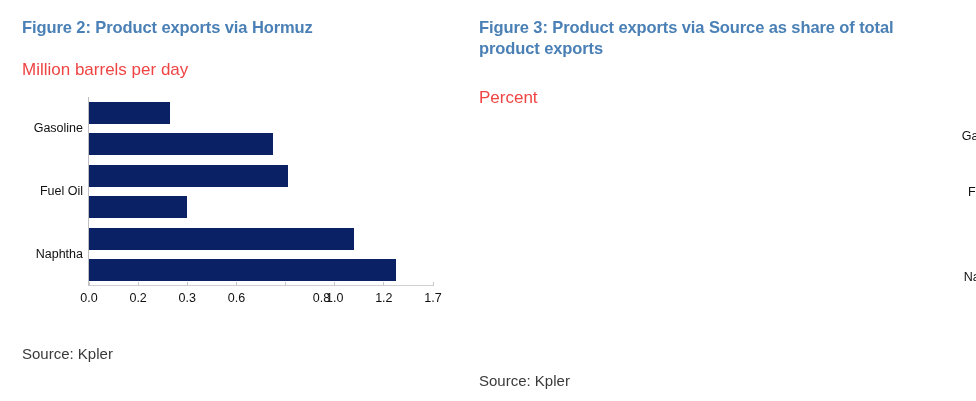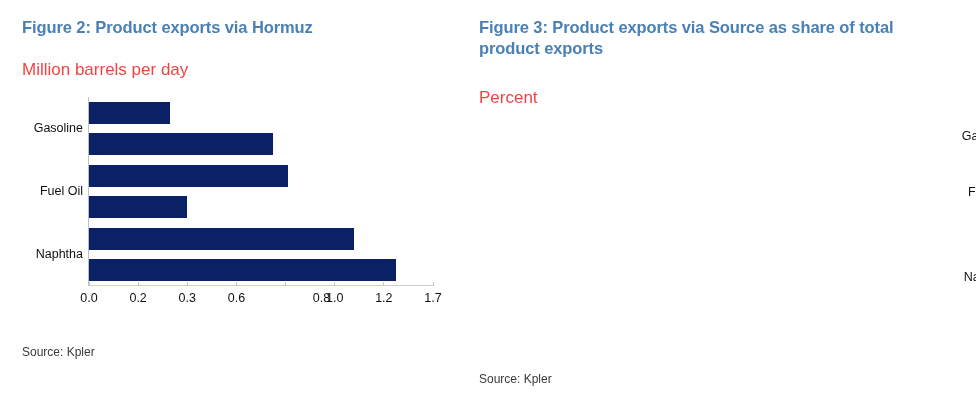--- a/index.html
+++ b/index.html
@@ -20,21 +20,21 @@
     font-size:16.5px;font-weight:bold;color:#4a80b5;
     line-height:21px;letter-spacing:-0.1px;
   }
   #panel-left .fig-title{position:absolute;left:22px;top:17px;width:420px;}
   #panel-right .fig-title{position:absolute;left:9px;top:17px;width:460px;}
 
   .fig-subtitle{font-size:17px;color:#ef4444;}
   #panel-left .fig-subtitle{position:absolute;left:22px;top:60px;}
   #panel-right .fig-subtitle{position:absolute;left:9px;top:88px;text-align:center;}
 
-  .fig-source{font-size:12px;color:#3a3a3a;}
+  .fig-source{font-size:15px;color:#3a3a3a;}
   #panel-left .fig-source{position:absolute;left:22px;top:345px;}
   #panel-right .fig-source{position:absolute;left:9px;top:372px;}
 
   
   .chart{position:absolute;padding-left:10px;}
   #chart-left{left:0px;top:97px;width:450px;height:215px;}
   #chart-right{left:0px;top:122px;width:500px;height:195px;}
 
   .plot{position:absolute;top:0;height:100%;}
   #chart-left .plot{left:89px;right:17px;width:344px;}

